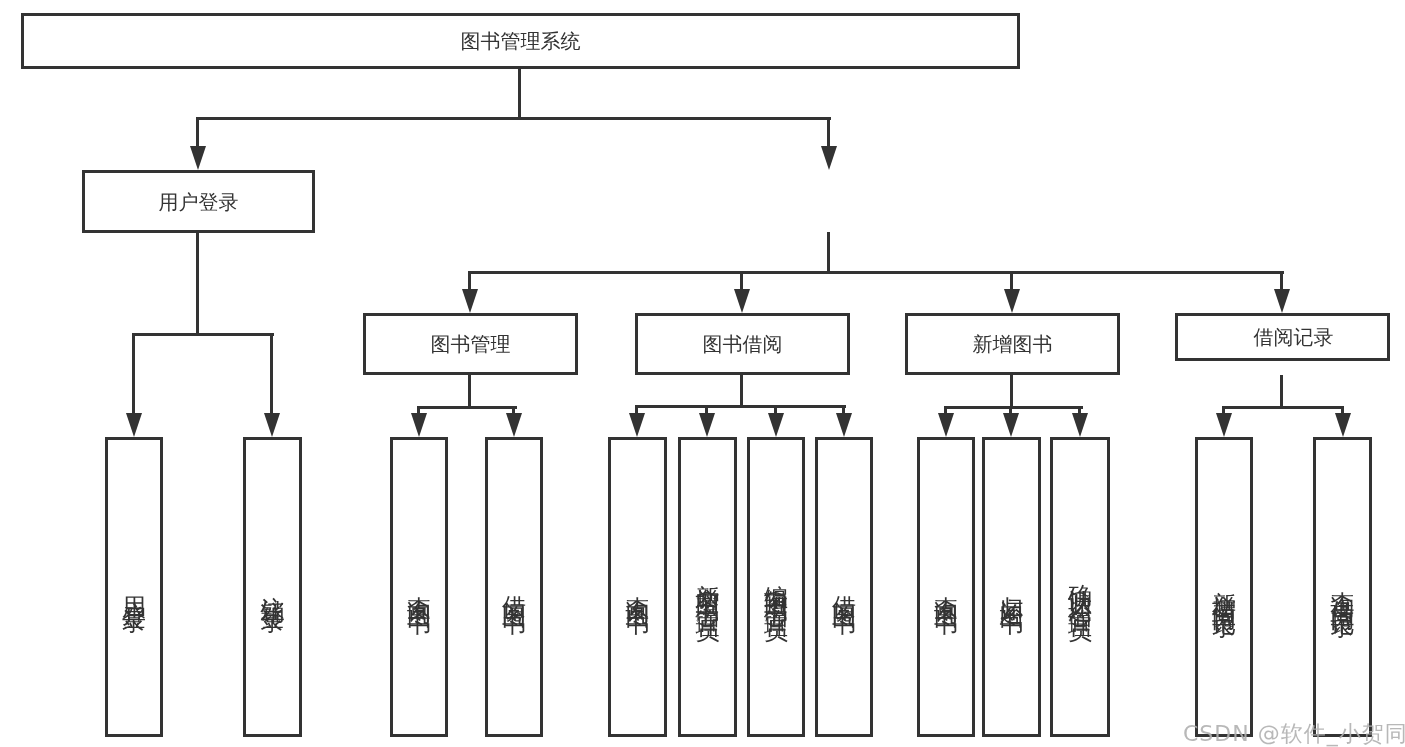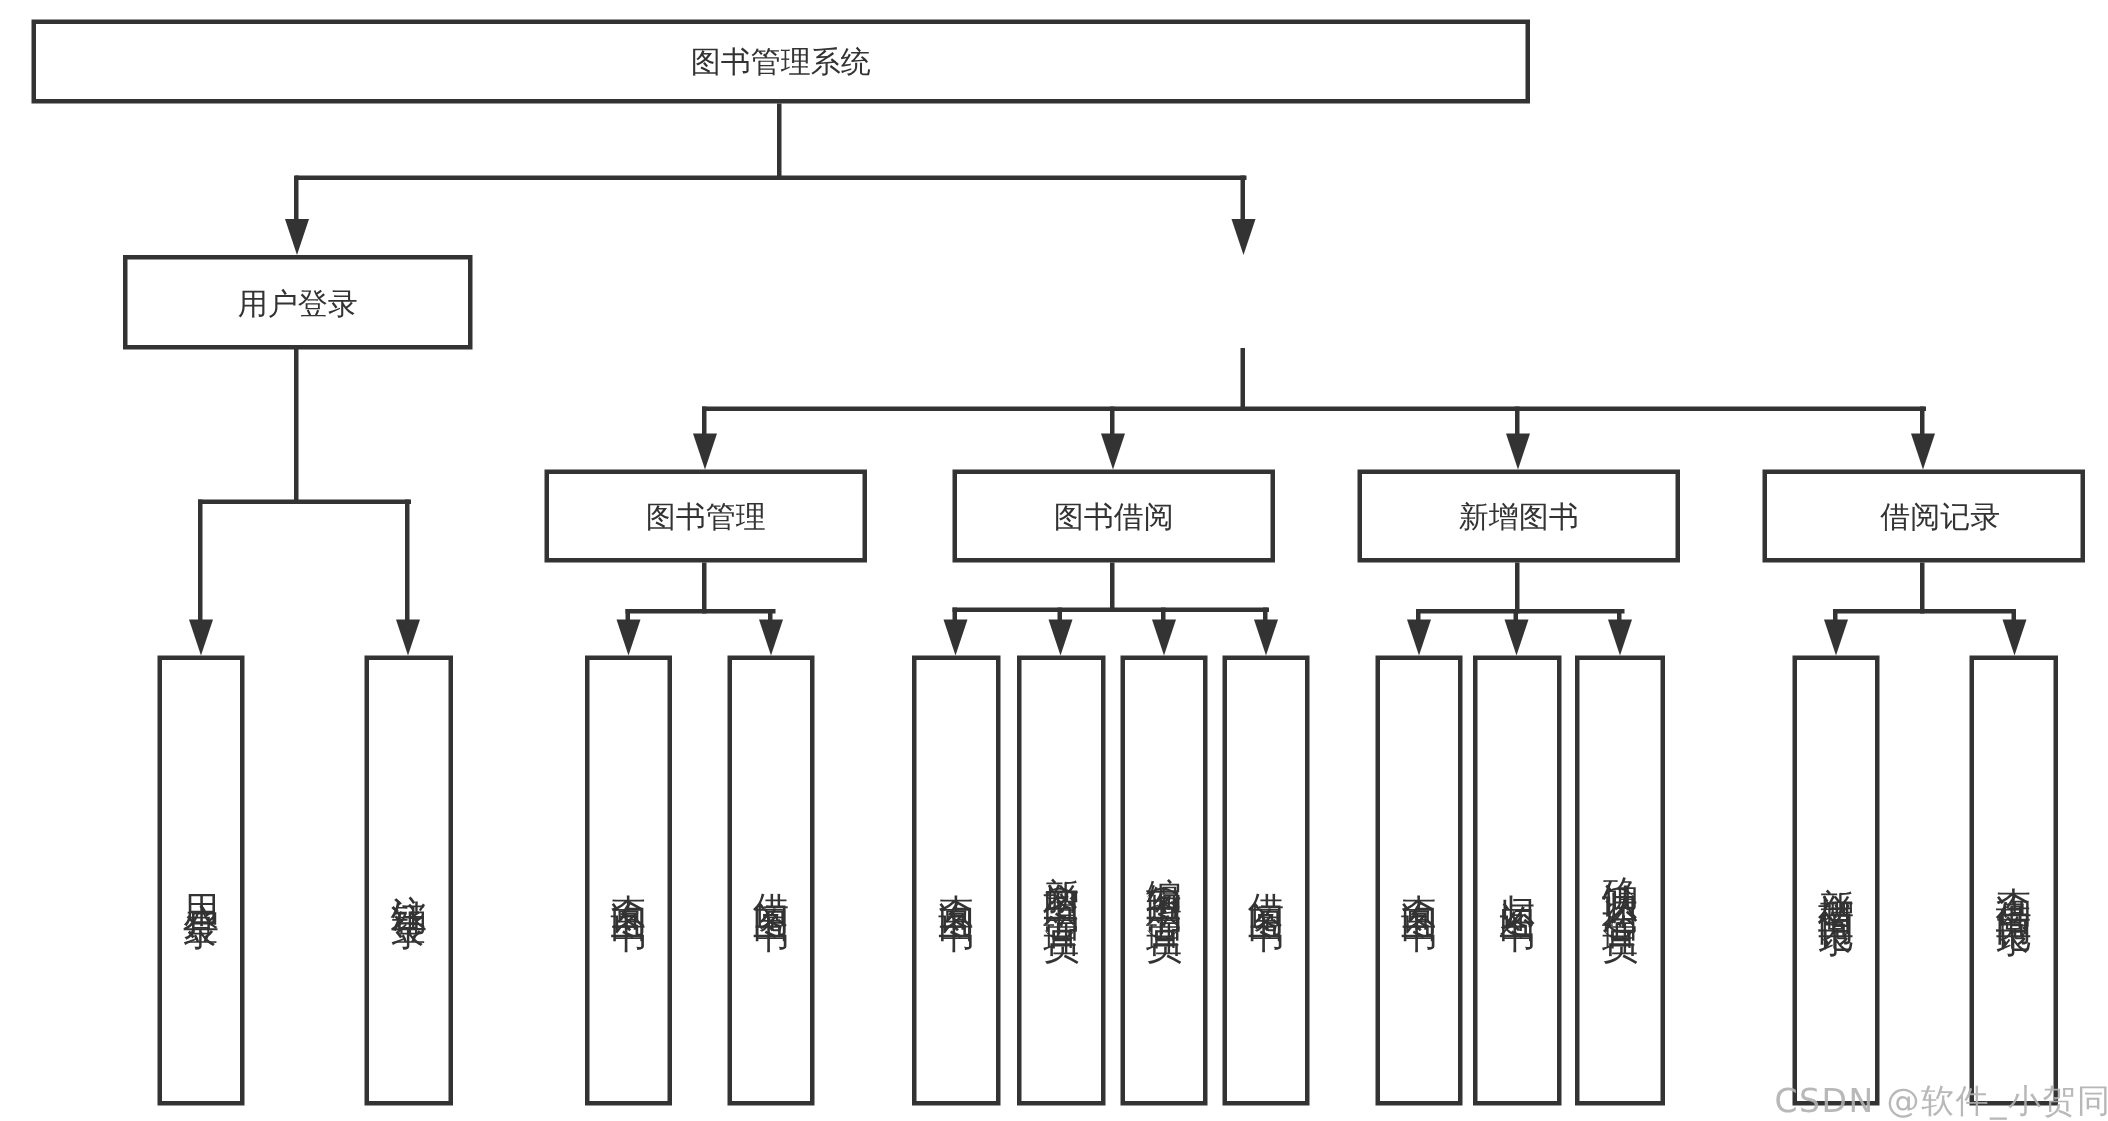--- a/index.html
+++ b/index.html
@@ -50,21 +50,21 @@
     border-right: 8px solid transparent;
     border-top: 24px solid #333333;
   }
   
   .n-root      { left: 21px;   top: 13px;  width: 999px; height: 56px; }
   .n-user      { left: 82px;   top: 170px; width: 233px; height: 63px; }
   .n-mgmt      { left: 713px;  top: 170px; width: 232px; height: 63px; }
   .n-newbook   { left: 363px;  top: 313px; width: 215px; height: 62px; }
   .n-borrow    { left: 635px;  top: 313px; width: 215px; height: 62px; }
   .n-current   { left: 905px;  top: 313px; width: 215px; height: 62px; }
-  .n-records   { left: 1175px; top: 313px; width: 215px; height: 62px; padding-left: 22px; }
+  .n-records   { left: 1175px; top: 313px; width: 215px; height: 48px; padding-left: 22px; }
   .leaf        { top: 437px; height: 300px; }
   .l-login     { left: 105px;  width: 58px; }
   .l-logout    { left: 243px;  width: 59px; }
   .l-nbquery   { left: 390px;  width: 58px; }
   .l-nbborrow  { left: 485px;  width: 58px; }
   .l-bwquery   { left: 608px;  width: 59px; }
   .l-bwadd     { left: 678px;  width: 59px; }
   .l-bwedit    { left: 747px;  width: 58px; }
   .l-bwborrow  { left: 815px;  width: 58px; }
   .l-curquery  { left: 917px;  width: 58px; }

